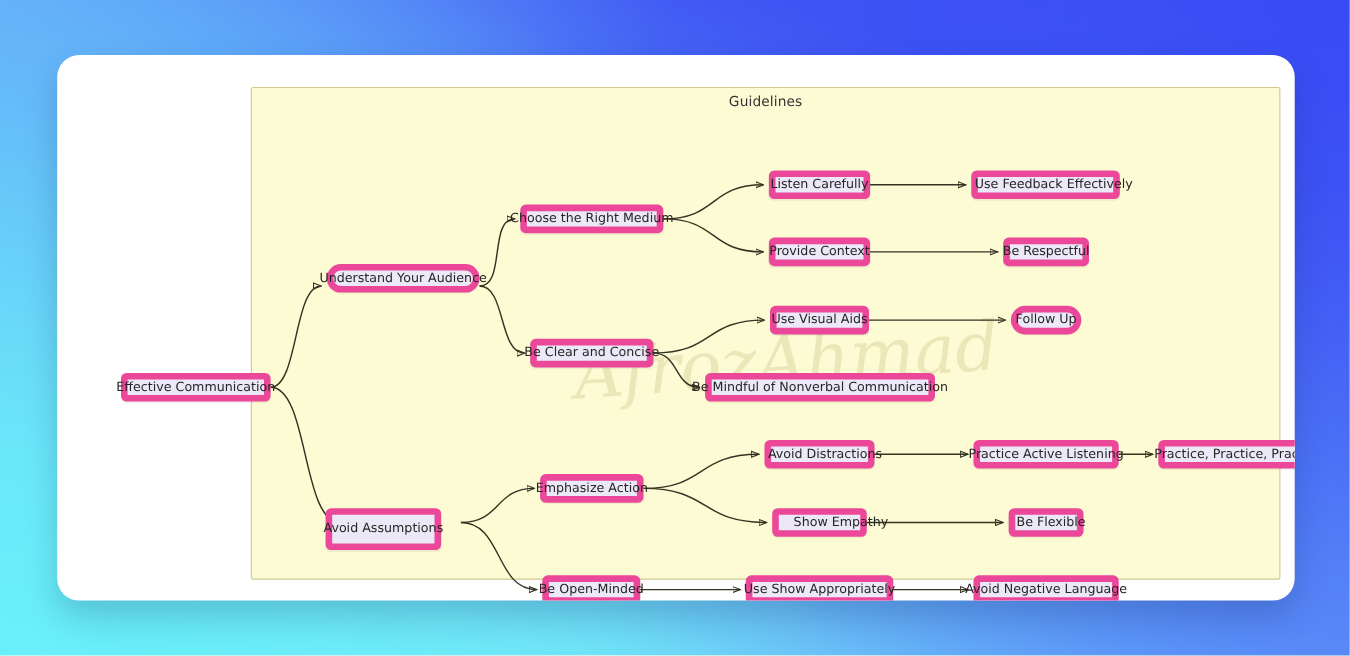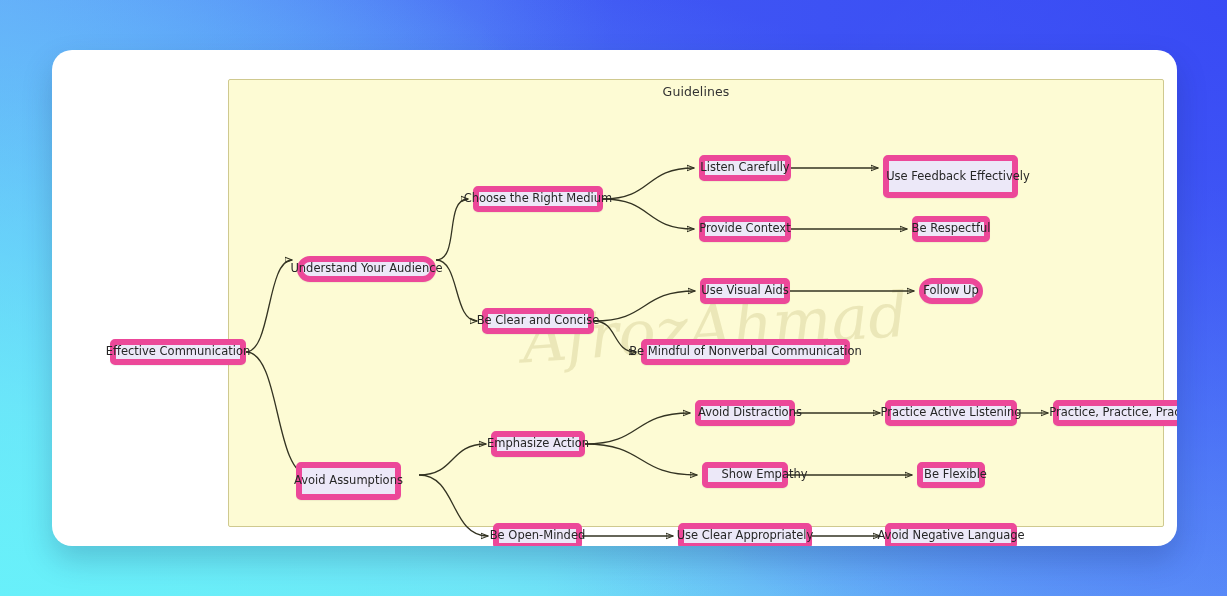--- a/index.html
+++ b/index.html
@@ -146,21 +146,21 @@
             <path d="M 736 425 C 804.2 425, 791.8 425, 860 425" marker-end="url(#arrow)"></path>
             <path d="M 760 486 C 797.4 486, 790.6 486, 828 486" marker-end="url(#arrow)"></path>
             <path d="M 965 363 C 989 363, 972 363, 996 363" marker-end="url(#arrow)"></path>
           </g>
       </svg>
 
       <div id="node-layer">
           <div class="node" style="left: 58px; top: 289px; width: 136px; height: 26px;">
             <span>Effective Communication</span>
           </div>
-          <div class="node" style="left: 245px; top: 206px; width: 139px; height: 26px; border-radius: 13px;">
+          <div class="node" style="left: 245px; top: 190px; width: 139px; height: 26px; border-radius: 13px;">
             <span>Understand Your Audience</span>
           </div>
           <div class="node" style="left: 244px; top: 412px; width: 105px; height: 38px;">
             <span>Avoid Assumptions</span>
           </div>
           <div class="node" style="left: 421px; top: 136px; width: 130px; height: 26px;">
             <span>Choose the Right Medium</span>
           </div>
           <div class="node" style="left: 430px; top: 258px; width: 112px; height: 26px;">
             <span>Be Clear and Concise</span>
@@ -183,23 +183,23 @@
           <div class="node" style="left: 589px; top: 289px; width: 209px; height: 26px;">
             <span>Be Mindful of Nonverbal Communication</span>
           </div>
           <div class="node" style="left: 643px; top: 350px; width: 100px; height: 26px; padding-left: 19px;">
             <span>Avoid Distractions</span>
           </div>
           <div class="node" style="left: 650px; top: 412px; width: 86px; height: 26px; padding-left: 48px;">
             <span>Show Empathy</span>
           </div>
           <div class="node" style="left: 626px; top: 473px; width: 134px; height: 26px;">
-            <span>Use Clear Appropriately</span>
-          </div>
-          <div class="node" style="left: 831px; top: 105px; width: 135px; height: 43px; padding-left: 24px;">
+            <span>Use Show Appropriately</span>
+          </div>
+          <div class="node" style="left: 831px; top: 105px; width: 135px; height: 26px; padding-left: 24px;">
             <span>Use Feedback Effectively</span>
           </div>
           <div class="node" style="left: 860px; top: 166px; width: 78px; height: 26px;">
             <span>Be Respectful</span>
           </div>
           <div class="node" style="left: 867px; top: 228px; width: 64px; height: 26px; border-radius: 13px;">
             <span>Follow Up</span>
           </div>
           <div class="node" style="left: 833px; top: 350px; width: 132px; height: 26px;">
             <span>Practice Active Listening</span>

